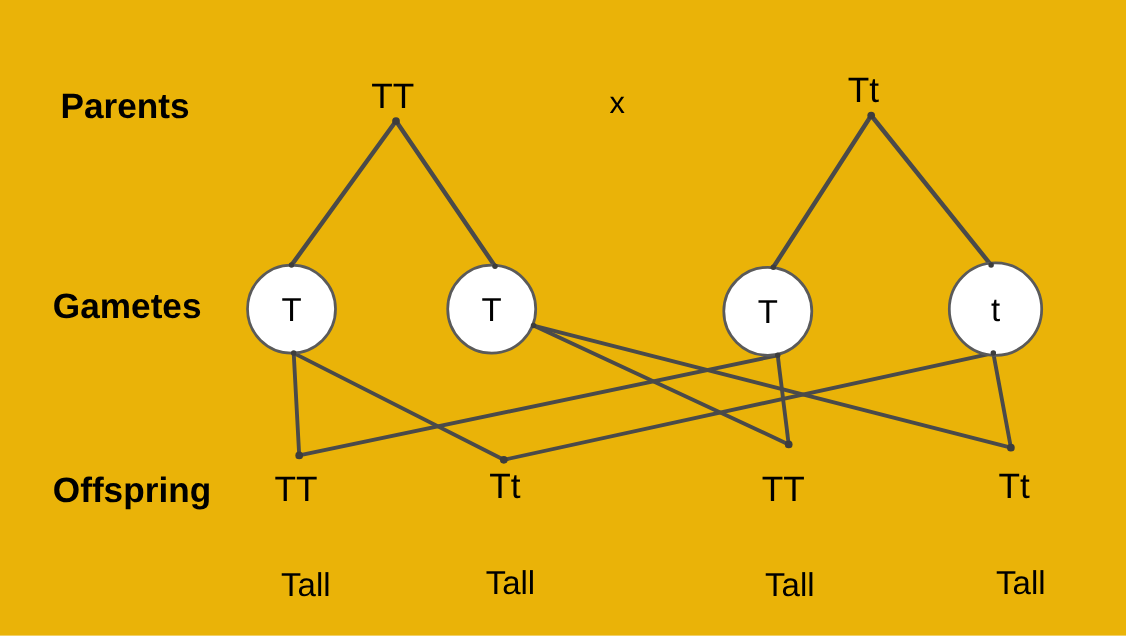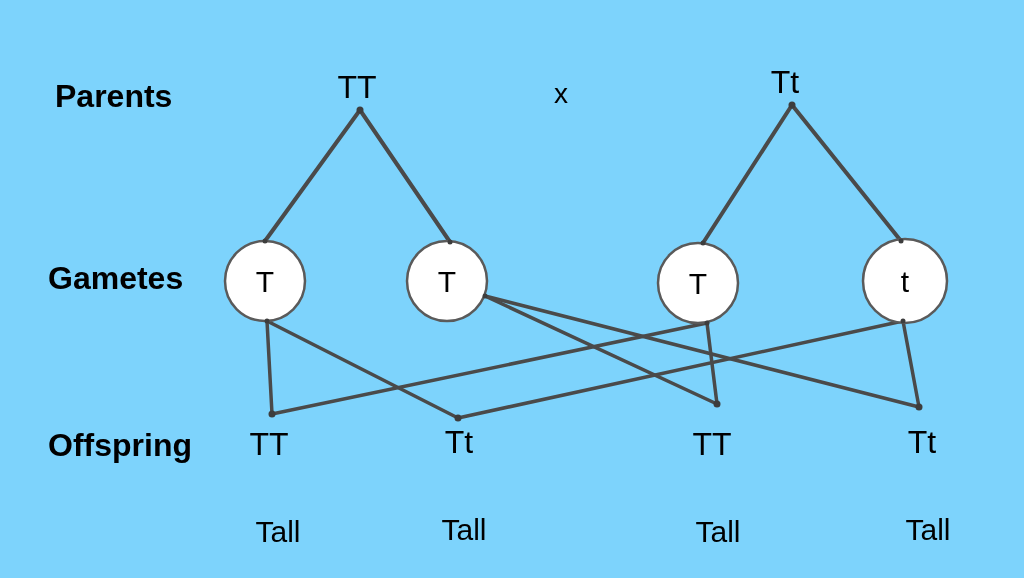--- a/index.html
+++ b/index.html
@@ -4,21 +4,21 @@
 <style>
   html, body {
     margin: 0;
     padding: 0;
     background: #ffffff;
   }
   .stage {
     position: relative;
     width: 1024px;
     height: 578px;
-    background: #7dd3fc;
+    background: #eab308;
     overflow: hidden;
   }
   svg {
     display: block;
     font-family: "Liberation Sans", sans-serif;
   }
   .row-label {
     font-size: 32px;
     font-weight: bold;
     fill: #000000;

